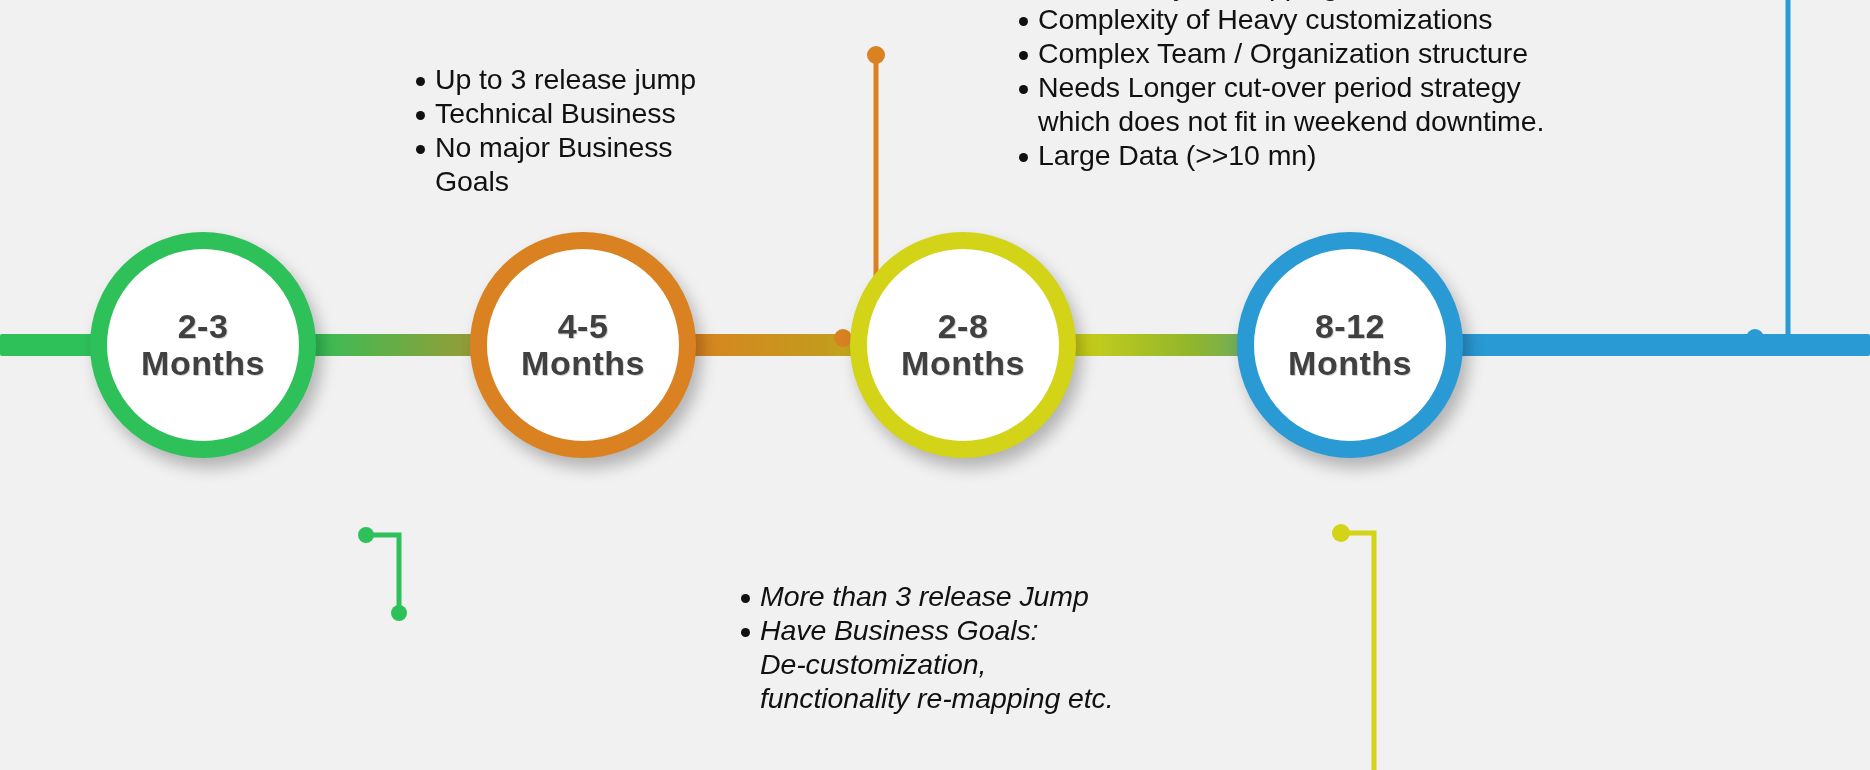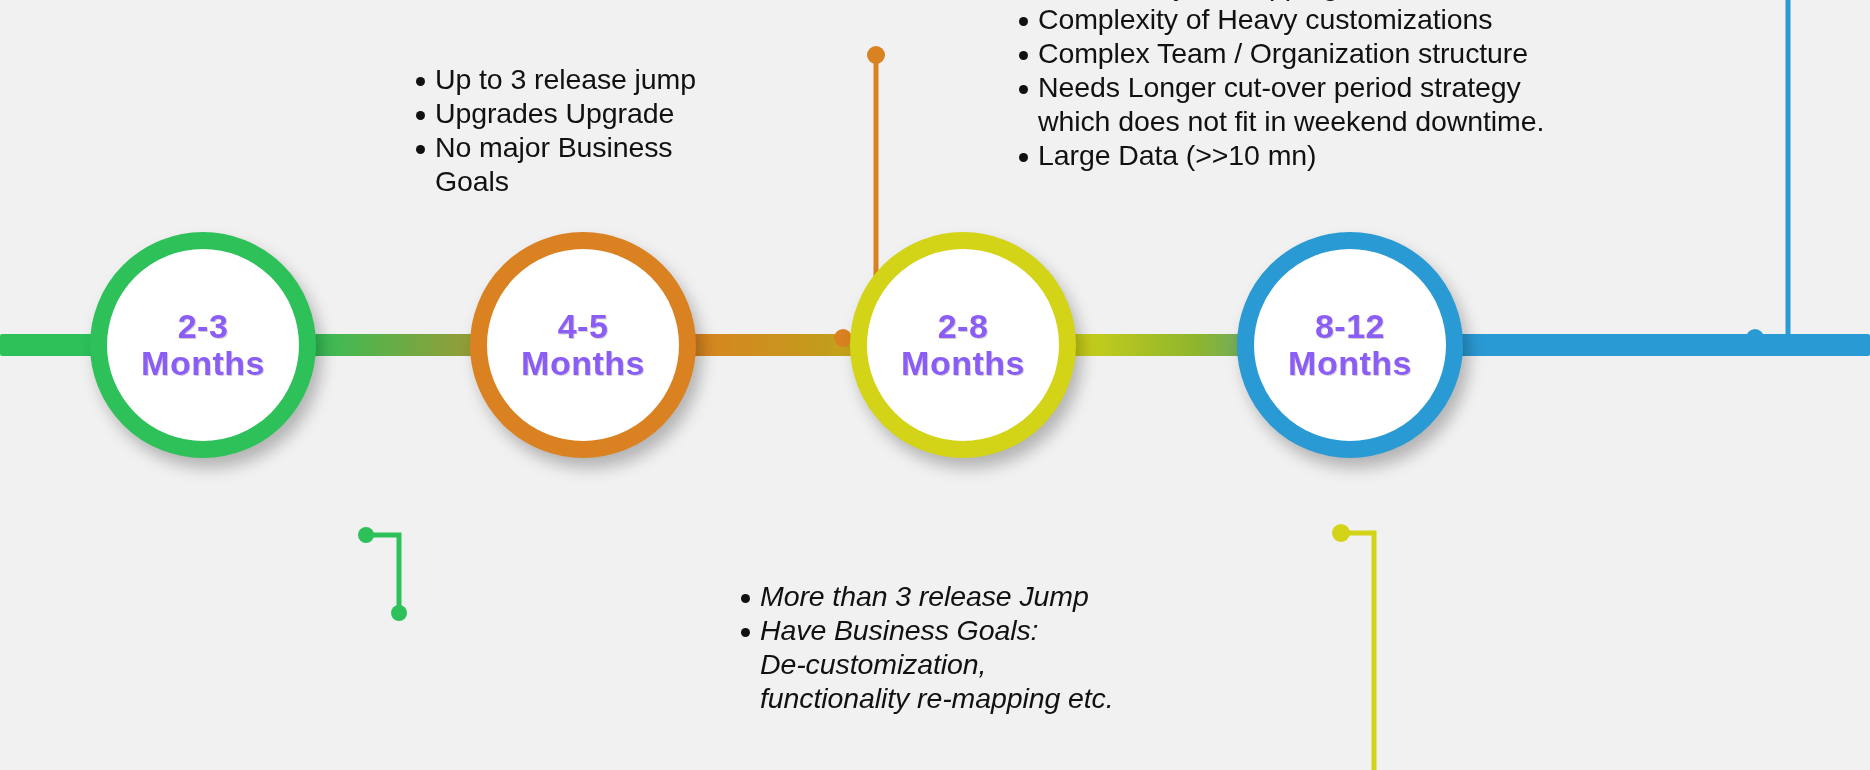--- a/index.html
+++ b/index.html
@@ -23,21 +23,21 @@
     box-sizing:border-box;
     display:flex;
     align-items:center;
     justify-content:center;
     text-align:center;
     z-index:5;
     box-shadow:6px 10px 16px rgba(0,0,0,.26);
   }
   .node .lbl{
     font-weight:bold;
-    color:#8b5cf6;
+    color:#404040;
     line-height:1.08;
     letter-spacing:.5px;
     font-size:34px;
     white-space:pre-line;
     text-shadow:1px 1px 0 rgba(0,0,0,.18);
   }
 
   
   .callout{position:absolute;color:#111;}
   .callout ul{list-style:none;margin:0;padding:0;}
@@ -114,21 +114,21 @@
   </div>
 
   <div class="node" style="left:1237px;top:232px;width:226px;height:226px;border:17px solid #2a9ad4;">
     <span class="lbl">8-12
 Months</span>
   </div>
 
   <div class="callout" style="left:415px;top:63px;width:330px;">
     <ul>
       <li class="bulleted">Up to 3 release jump</li>
-      <li class="bulleted">Upgrades Upgrade</li>
+      <li class="bulleted">Technical Business</li>
       <li class="bulleted">No major Business</li>
       <li class="cont">Goals</li>
     </ul>
   </div>
 
   <div class="callout" style="left:1018px;top:-31px;width:760px;">
     <ul>
       <li class="cont">functionality re-mapping etc.</li>
       <li class="bulleted">Complexity of Heavy customizations</li>
       <li class="bulleted">Complex Team / Organization structure</li>

